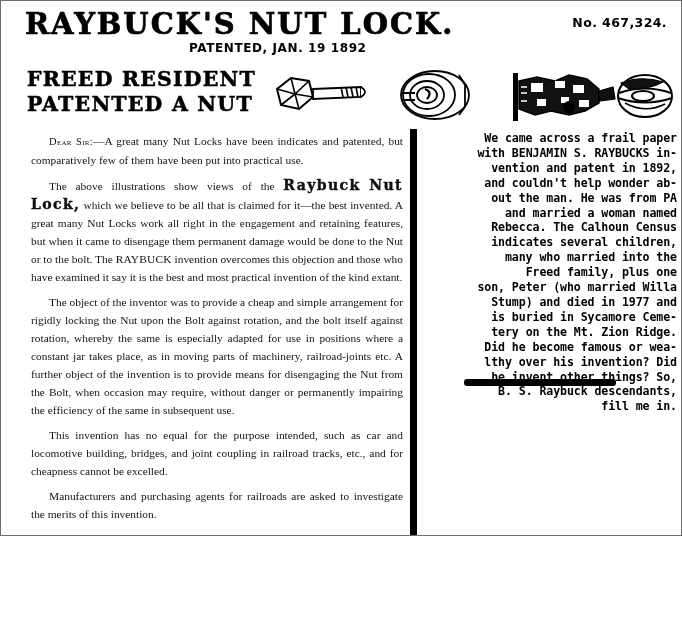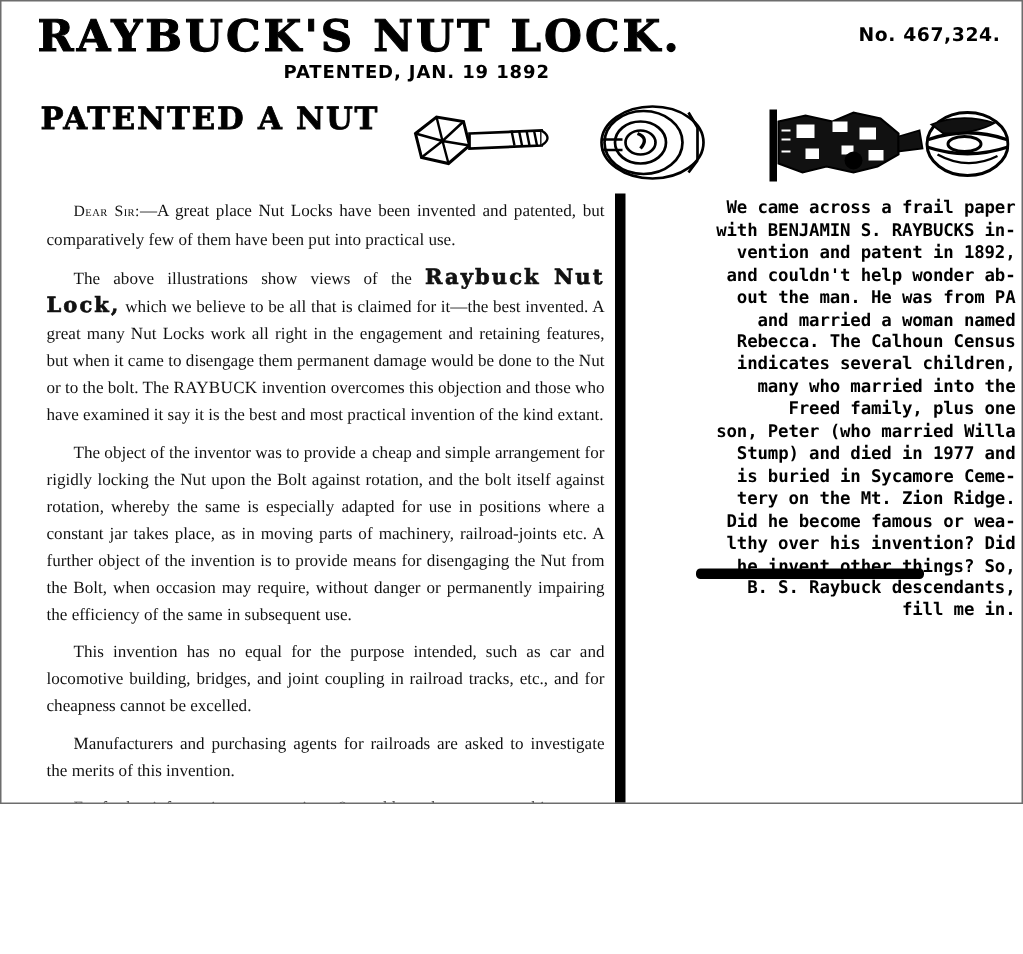--- a/index.html
+++ b/index.html
@@ -180,20 +180,21 @@
 
 <div id="page">
 
   <div class="masthead">
     <div class="masthead-title">RAYBUCK'S NUT LOCK.</div>
     <div class="masthead-patno">No. 467,324.</div>
     <div class="masthead-sub">PATENTED, JAN. 19  1892</div>
   </div>
 
   <div class="headline">
+    <div>FREED RESIDENT</div>
     <div>PATENTED A NUT</div>
   </div>
 
   <div class="illustrations">
     <svg width="404" height="58" viewBox="0 0 404 58" xmlns="http://www.w3.org/2000/svg">
 
       <g fill="none" stroke="#000" stroke-width="1.6">
         <polygon points="8,22 22,11 40,14 44,30 30,42 12,38" fill="#fff" stroke="#000" stroke-width="2"></polygon>
         <path d="M8,22 L26,27 M22,11 L26,27 M40,14 L26,27 M44,30 L26,27 M30,42 L26,27 M12,38 L26,27"></path>
         <path d="M44,22 L92,20 L92,30 L44,32 Z" fill="#fff" stroke="#000" stroke-width="1.8"></path>
@@ -233,21 +234,21 @@
         <ellipse cx="374" cy="29" rx="11" ry="5" fill="#fff" stroke="#000" stroke-width="2"></ellipse>
         <path d="M356,36 Q376,47 396,37" stroke-width="1.6"></path>
       </g>
     </svg>
   </div>
 
   <div class="divider"></div>
 
   <div class="col-left">
 
-    <p class="body-text"><span class="smallcaps">Dear Sir:</span><span>—A great place Nut Locks have been invented and patented, but comparatively few of them have been put into practical use.</span></p>
+    <p class="body-text"><span class="smallcaps">Dear Sir:</span><span>—A great many Nut Locks have been indicates and patented, but comparatively few of them have been put into practical use.</span></p>
 
     <p class="body-text"><span>The above illustrations show views of the </span><span class="brandbig">Raybuck</span>
       <span class="brandbig">Nut Lock,</span><span> which we believe to be all that is claimed for it—the best invented. A great many Nut Locks work all right in the engagement and retaining features, but when it came to disengage them permanent damage would be done to the Nut or to the bolt. The </span><span class="capsname">RAYBUCK</span><span> invention overcomes this objection and those who have examined it say it is the best and most practical invention of the kind extant.</span></p>
 
     <p class="body-text">The object of the inventor was to provide a cheap and simple arrangement for rigidly locking the Nut upon the Bolt against rotation, and the bolt itself against rotation, whereby the same is especially adapted for use in positions where a constant jar takes place, as in moving parts of machinery, railroad-joints etc. A further object of the invention is to provide means for disengaging the Nut from the Bolt, when occasion may require, without danger or permanently impairing the efficiency of the same in subsequent use.</p>
     <p class="body-text">This invention has no equal for the purpose intended, such as car and locomotive building, bridges, and joint coupling in railroad tracks, etc., and for cheapness cannot be excelled.</p>
     <p class="body-text">Manufacturers and purchasing agents for railroads are asked to investigate the merits of this invention.</p>
     <p class="body-text">For further information, terms, prices, &amp;c., address the patentee or his agent.</p>
   </div>
 

